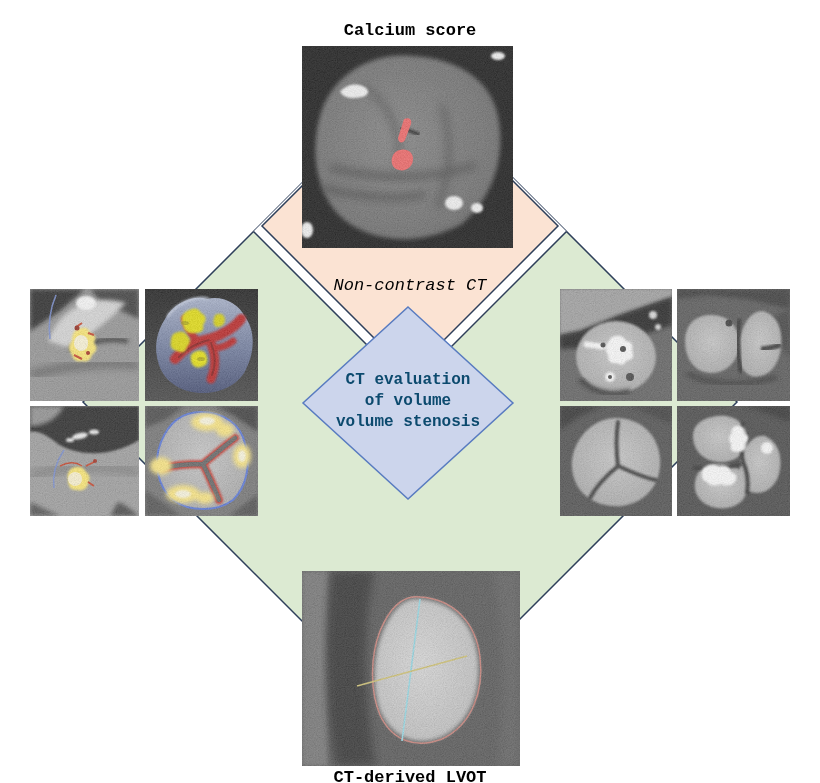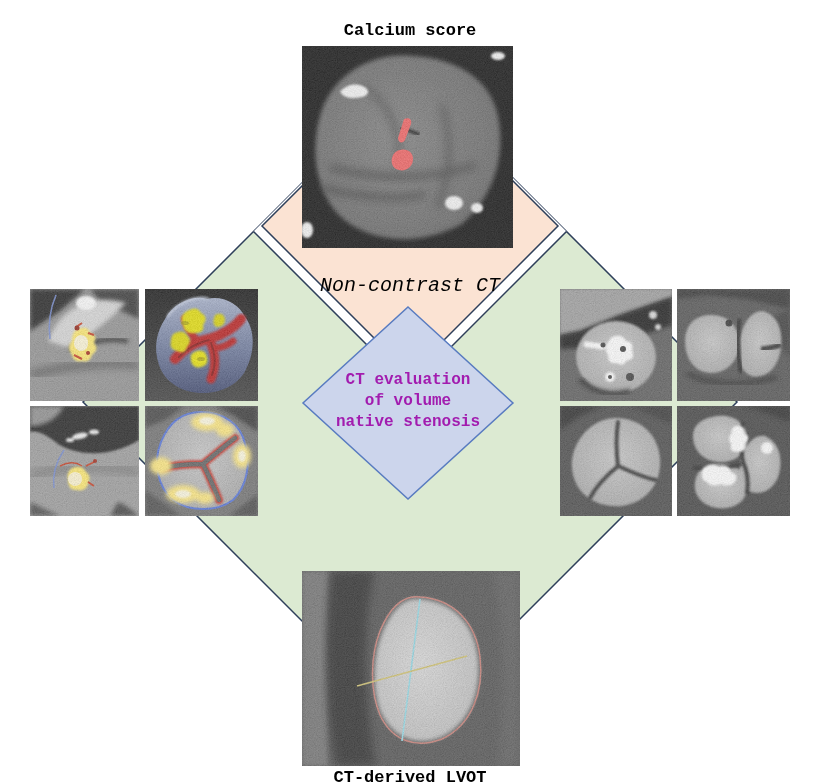--- a/index.html
+++ b/index.html
@@ -5,23 +5,23 @@
   html,body { margin:0; padding:0; background:#ffffff; }
   .canvas {
     position:relative; width:820px; height:783px; background:#ffffff;
     font-family:Liberation Mono, monospace; overflow:hidden;margin-top:16px;
   }
   .bg-svg { position:absolute; left:0; top:0; }
   .panel { position:absolute; }
   .panel svg { display:block; }
   .lbl { position:absolute; text-align:center; color:#000; }
   .lbl-bold { font-weight:700; font-size:17px; line-height:19px; }
-  .lbl-ital { font-style:italic; font-weight:400; font-size:20px; line-height:19px; }
+  .lbl-ital { font-style:italic; font-weight:400; font-size:17px; line-height:19px; }
   .center-text { position:absolute; left:316px; top:354px; width:184px;
-    text-align:center; font-weight:700; font-size:16px; line-height:21px; color:#a21caf; }
+    text-align:center; font-weight:700; font-size:16px; line-height:21px; color:#0c4a6e; }
   
   .outline { stroke:#2e3f5a; stroke-width:1.5; }
   .blue-outline { stroke:#587bc0; stroke-width:1.5; }
 </style>
 </head>
 <body>
 
 <div class="canvas">
 
   <svg class="bg-svg" width="820" height="783" viewBox="0 0 820 783">
@@ -301,19 +301,19 @@
 
   <div class="lbl lbl-bold" style="left:285px; top:5px; width:250px;">Calcium score</div>
 
 
 
   <div class="lbl lbl-ital" style="left:310px; top:260px; width:200px;">Non-contrast CT</div>
 
   <div class="center-text">
     <div>CT evaluation</div>
     <div>of volume</div>
-    <div>native stenosis</div>
+    <div>volume stenosis</div>
   </div>
 
 
   <div class="lbl lbl-bold" style="left:310px; top:752px; width:200px;text-align:center;">CT-derived LVOT</div>
 
 </div>
 
 </body></html>

